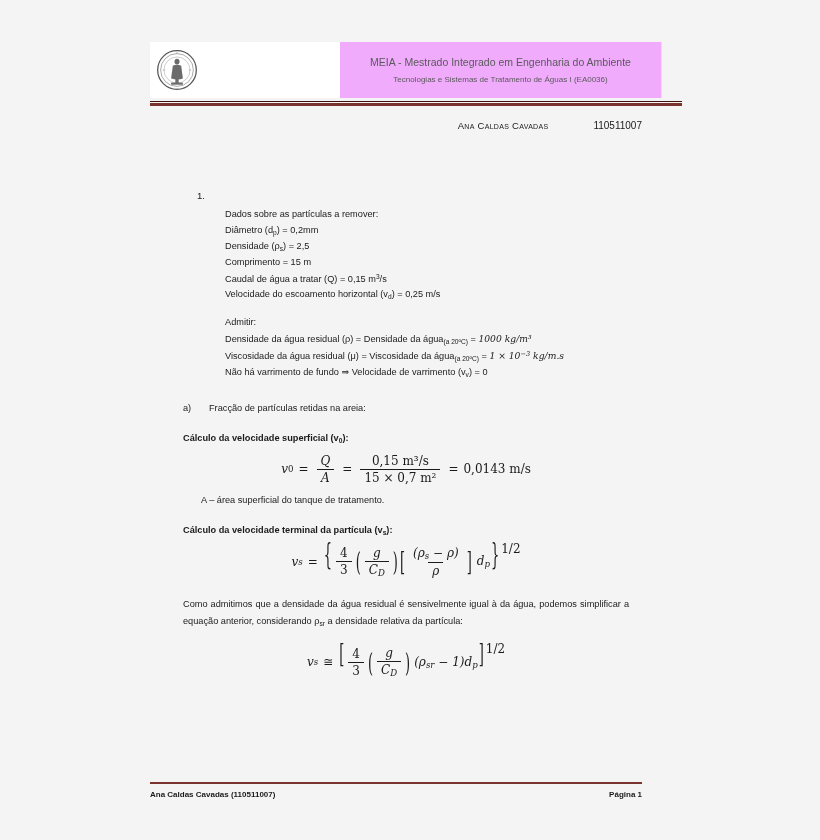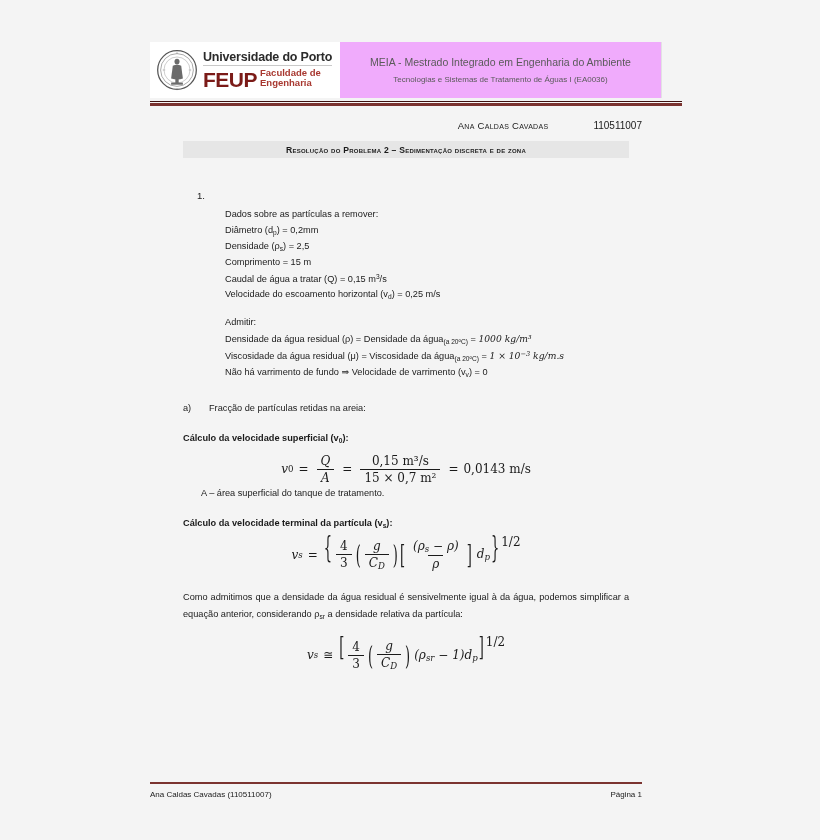--- a/index.html
+++ b/index.html
@@ -178,21 +178,21 @@
   .lettered {
     margin-top: 22px;
     margin-left: 0px;
     display: flex;
   }
   .lettered .lbl { width: 26px; flex: 0 0 26px; }
   .bold-head {
     font-weight: bold;
     margin-top: 20px;
   }
-  .note { margin-left: 18px; margin-top: 3px; }
+  .note { margin-left: 18px; margin-top: 10px; }
   .para {
     margin-top: 18px;
     text-align: justify;
     line-height: 1.85;
   }
   sub { font-size: 0.72em; vertical-align: -0.28em; }
   sup { font-size: 0.72em; vertical-align: 0.42em; }
 
   
   .math {
@@ -244,20 +244,21 @@
     width: 492px;
   }
   .footer-rule { height: 2px; background: #7b3330; }
   .footer-row {
     display: flex;
     justify-content: space-between;
     align-items: flex-start;
     margin-top: 6px;
     font-size: 8px;
     color: #1a1a1a;
+    font-weight: bold;
   }
 </style>
 </head>
 <body>
 
 <div class="page">
 
   <div class="doc-header">
     <div class="logo-block">
       <svg class="seal" viewBox="0 0 100 100">
@@ -267,50 +268,37 @@
         <g fill="#6b6b6b">
           <ellipse cx="50" cy="30" rx="6" ry="7"></ellipse>
           <path d="M40 40 q10 -5 20 0 l4 30 q-12 5 -28 0 z"></path>
           <rect x="46" y="66" width="8" height="16"></rect>
           <rect x="36" y="80" width="28" height="5"></rect>
         </g>
         <g stroke="#8a8a8a" stroke-width="1.2" fill="none">
           <path d="M22 50 h-6 M84 50 h-6 M50 12 v-5 M50 93 v5"></path>
         </g>
       </svg>
-      <div class="logo-text">
-        <div class="logo-udp">Universidade do Porto</div>
-        <div class="logo-lower">
-          <span class="logo-feup">FEUP</span>
-          <span class="logo-fac">
-            <span>Faculdade de</span><br>
-            <span>Engenharia</span>
-          </span>
-        </div>
-      </div>
     </div>
     <div class="course-block">
       <div class="course-title">MEIA - Mestrado Integrado em Engenharia do Ambiente</div>
       <div class="course-sub">Tecnologias e Sistemas de Tratamento de Águas I (EA0036)</div>
     </div>
   </div>
 
   <div class="header-rule">
     <div class="thin"></div>
     <div class="thick"></div>
   </div>
 
   <div class="name-line">
     <span class="student-name">Ana Caldas Cavadas</span>
     <span class="student-id">110511007</span>
   </div>
 
-  <div class="title-band">
-    <span class="title-band-text">Resolução do Problema 2 – Sedimentação discreta e de zona</span>
-  </div>
 
   <div class="body-area">
 
     <div class="item-num">1.</div>
 
     <div class="data-list">
       <div>Dados sobre as partículas a remover:</div>
       <div><span>Diâmetro (d</span><sub>p</sub><span>) = 0,2mm</span></div>
       <div><span>Densidade (ρ</span><sub>s</sub><span>) = 2,5</span></div>
       <div>Comprimento = 15 m</div>

